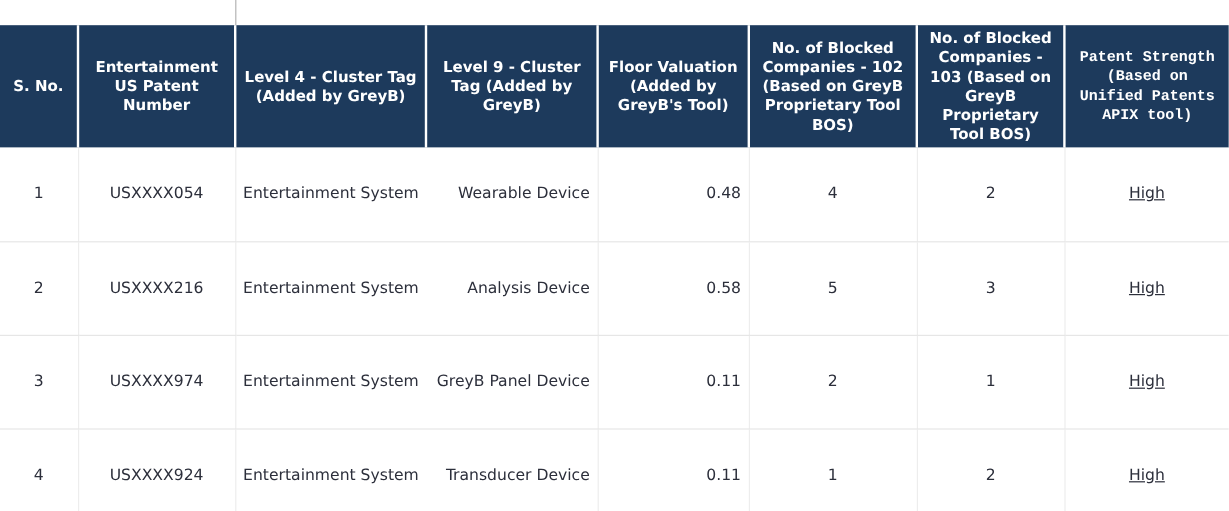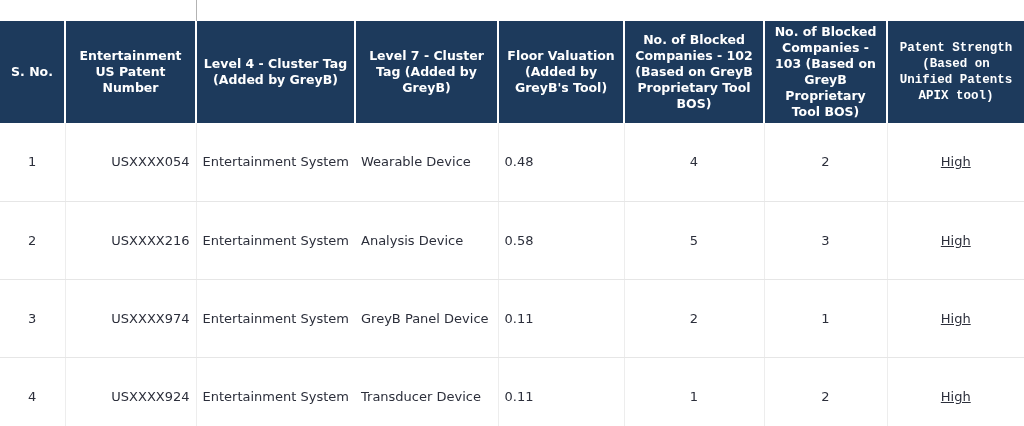--- a/index.html
+++ b/index.html
@@ -60,24 +60,24 @@
     background: #ffffff;
     color: #2c2f3b;
     font-size: 13px;
     height: 78px;
     vertical-align: middle;
     border-bottom: 1px solid #e6e6e6;
     border-right: 1px solid #ededed;
     padding: 2px 6px;
   }
   tr.data-row td.c-sno      { text-align: center; }
-  tr.data-row td.c-patent   { text-align: right; }
-  tr.data-row td.c-lvl1     { text-align: center; border-left: 1px solid #9a9a9a; border-right: none; }
-  tr.data-row td.c-lvl2     { text-align: left; margin-top: 16px; }
-  tr.data-row td.c-val      { text-align: left; margin-left: 28px; }
+  tr.data-row td.c-patent   { text-align: center; }
+  tr.data-row td.c-lvl1     { text-align: right; border-left: 1px solid #9a9a9a; border-right: none; }
+  tr.data-row td.c-lvl2     { text-align: right; margin-top: 16px; }
+  tr.data-row td.c-val      { text-align: right; margin-left: 28px; }
   tr.data-row td.c-b102     { text-align: center; }
   tr.data-row td.c-b103     { text-align: center; }
   tr.data-row td.c-strength { text-align: center; border-right: none; text-decoration: underline; }
   
   td.spacer-blank.sep { border-right: 1px solid #b3b3b3; }
 </style>
 </head>
 <body>
 
 <table id="patent-table">
@@ -98,21 +98,21 @@
     <td class="spacer-blank sep"></td>
     <td class="spacer-blank nodiv"></td>
     <td class="spacer-blank nodiv"></td>
     <td class="group-title" colspan="4">Tool Based Analysis</td>
   </tr>
 
   <tr class="header-row">
     <th>S. No.</th>
     <th>Entertainment US Patent Number</th>
     <th>Level 4 - Cluster Tag (Added by GreyB)</th>
-    <th>Level 7 - Cluster Tag (Added by GreyB)</th>
+    <th>Level 9 - Cluster Tag (Added by GreyB)</th>
     <th>Floor Valuation (Added by GreyB's Tool)</th>
     <th>No. of Blocked Companies - 102 (Based on GreyB Proprietary Tool BOS)</th>
     <th>No. of Blocked Companies - 103 (Based on GreyB Proprietary Tool BOS)</th>
     <th class="last">Patent Strength (Based on Unified Patents APIX tool)</th>
   </tr>
 
   <tr class="data-row">
     <td class="c-sno">1</td>
     <td class="c-patent">USXXXX054</td>
     <td class="c-lvl1">Entertainment System</td>

